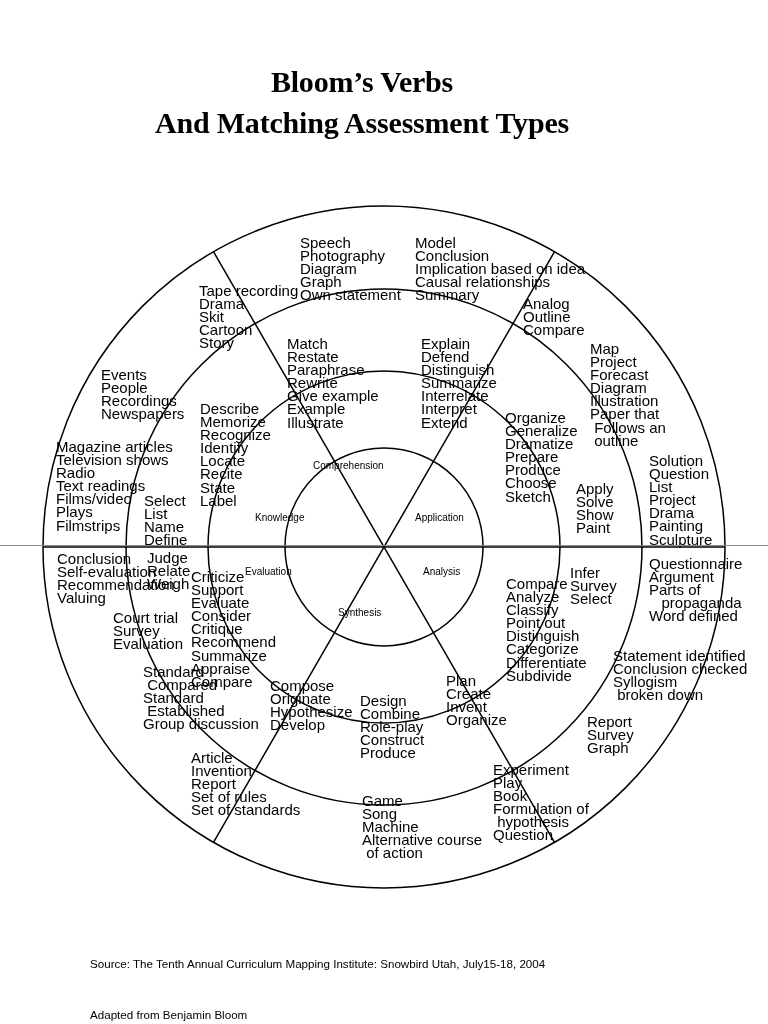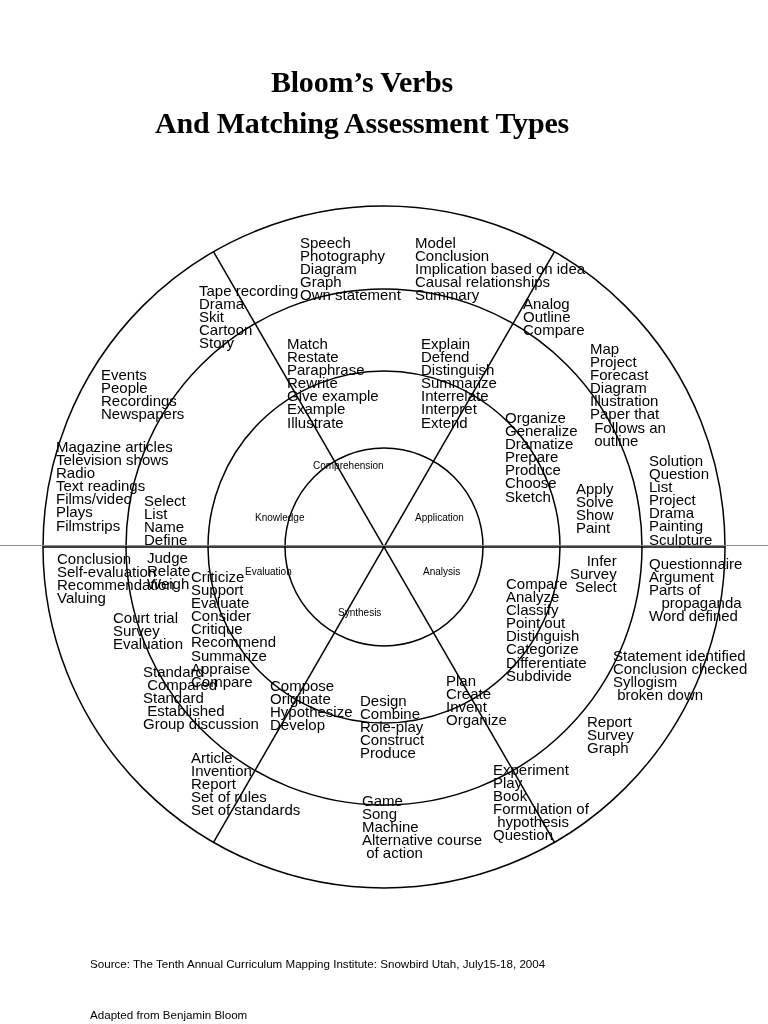--- a/index.html
+++ b/index.html
@@ -112,20 +112,28 @@
     </g>
   </svg>
 
   <div class="lbl core" style="left:213px; top:306px;">Knowledge</div>
   <div class="lbl core" style="left:271px; top:254px;">Comprehension</div>
   <div class="lbl core" style="left:373px; top:306px;">Application</div>
   <div class="lbl core" style="left:381px; top:360px;">Analysis</div>
   <div class="lbl core" style="left:296px; top:401px;">Synthesis</div>
   <div class="lbl core" style="left:203px; top:360px;">Evaluation</div>
 
+  <div class="lbl" style="left:158px; top:197px;">Describe
+Memorize
+Recognize
+Identify
+Locate
+Recite
+State
+Label</div>
   <div class="lbl" style="left:102px; top:289px;">Select
 List
 Name
 Define</div>
   <div class="lbl" style="left:245px; top:132px;">Match
 Restate
 Paraphrase
 Rewrite
 Give example
 Example
@@ -141,21 +149,21 @@
 Generalize
 Dramatize
 Prepare
 Produce
 Choose
 Sketch</div>
   <div class="lbl" style="left:534px; top:277px;">Apply
 Solve
 Show
 Paint</div>
-  <div class="lbl" style="left:528px; top:349px;text-align:right;">Infer
+  <div class="lbl" style="left:528px; top:361px;">Infer
 Survey
 Select</div>
   <div class="lbl" style="left:464px; top:372px;">Compare
 Analyze
 Classify
 Point out
 Distinguish
 Categorize
 Differentiate
 Subdivide</div>

